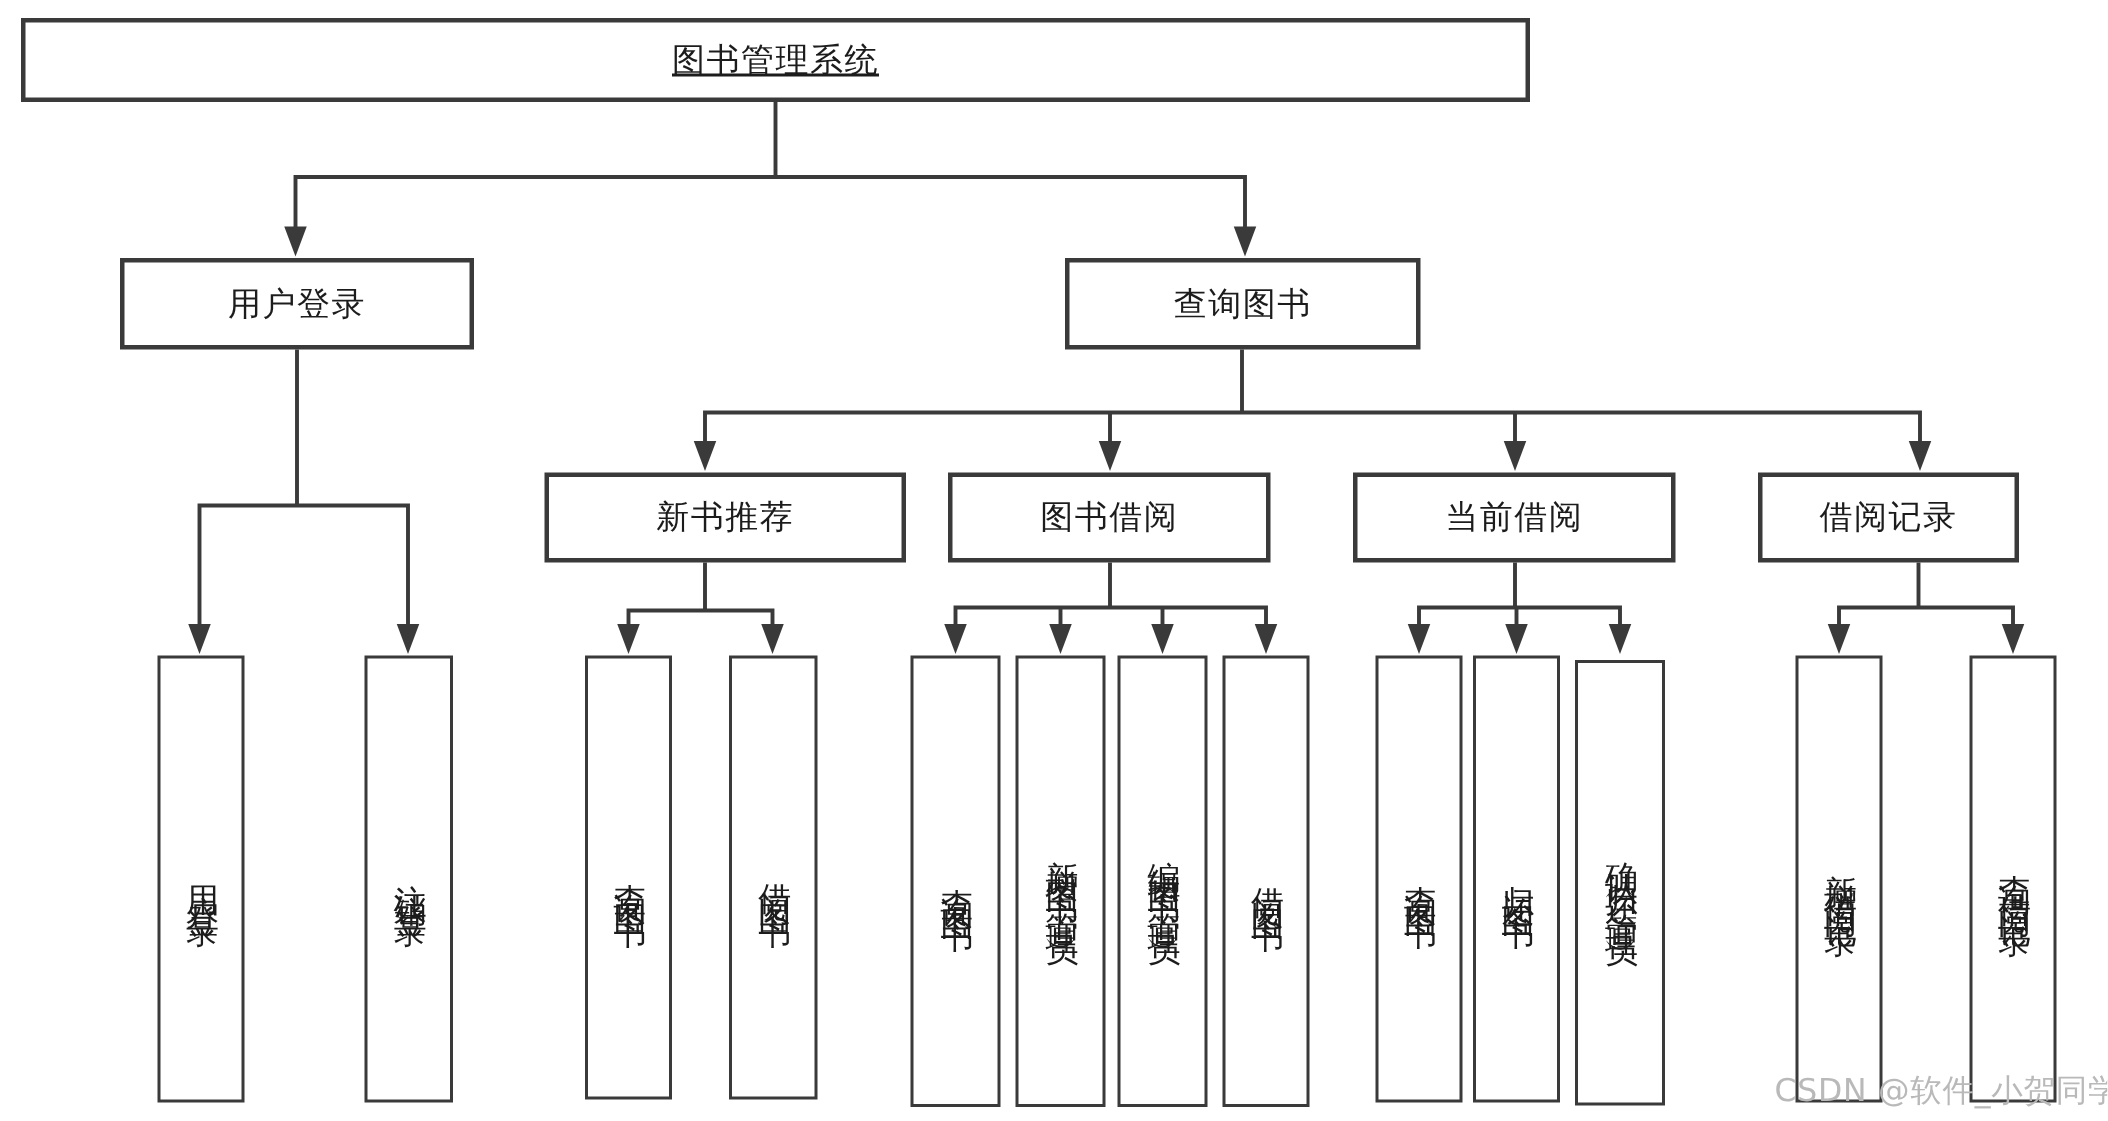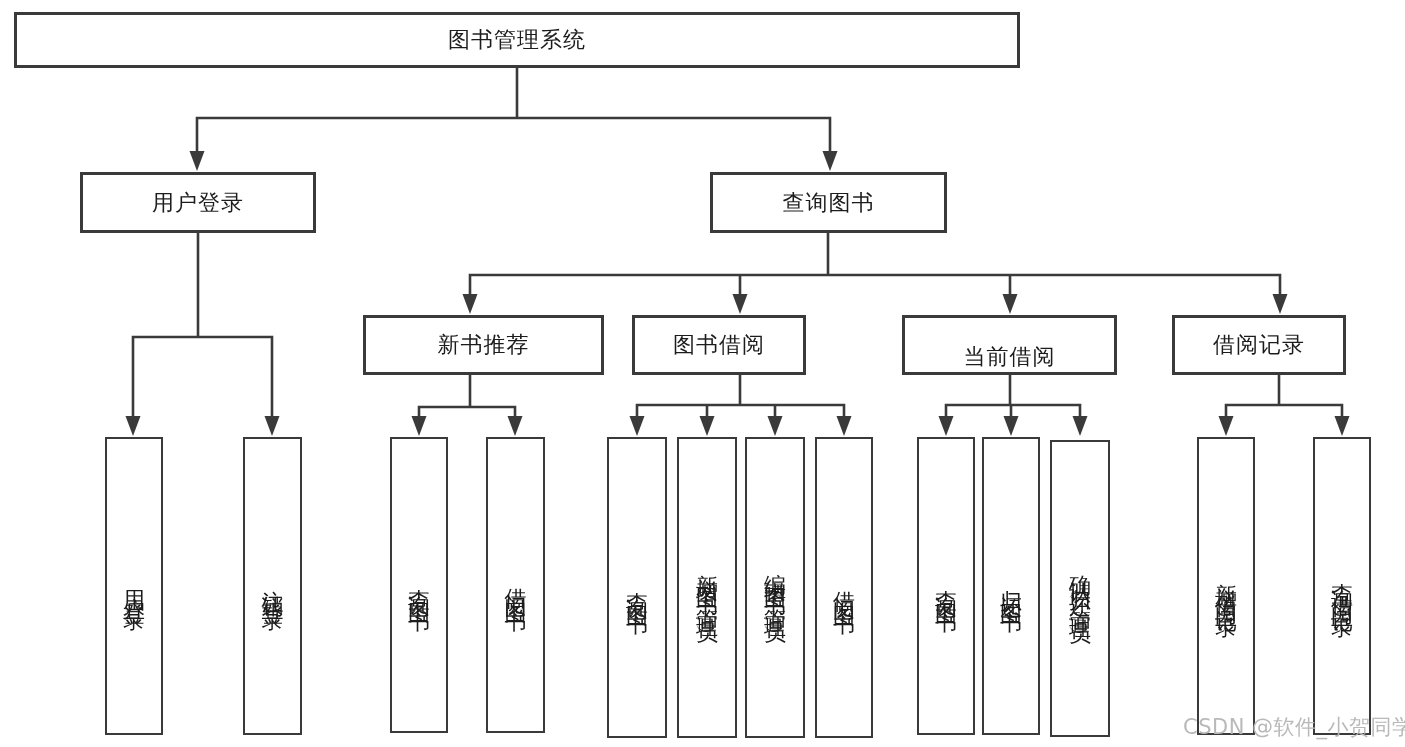--- a/index.html
+++ b/index.html
@@ -106,38 +106,38 @@
 
       <polygon points="938.5,416 953.5,416 946,436"></polygon>
       <polygon points="1003.5,416 1018.5,416 1011,436"></polygon>
       <polygon points="1072.5,416 1087.5,416 1080,436"></polygon>
 
       <polygon points="1218.5,416 1233.5,416 1226,436"></polygon>
       <polygon points="1334.5,416 1349.5,416 1342,436"></polygon>
     </g>
   </svg>
 
-  <div class="node hnode" style="left:14px; top:12px; width:1006px; height:56px;">
+  <div class="node hnode" style="left:14px; top:12px; width:1006px; height:56px;text-decoration:underline;">
     <span>图书管理系统</span>
   </div>
 
   <div class="node hnode" style="left:80px; top:172px; width:236px; height:61px;">
     <span>用户登录</span>
   </div>
   <div class="node hnode" style="left:710px; top:172px; width:237px; height:61px;">
     <span>查询图书</span>
   </div>
 
   <div class="node hnode" style="left:363px; top:315px; width:241px; height:60px;">
     <span>新书推荐</span>
   </div>
-  <div class="node hnode" style="left:632px; top:315px; width:174px; height:60px;font-family:Liberation Serif, serif;">
+  <div class="node hnode" style="left:632px; top:315px; width:215px; height:60px;font-family:Liberation Serif, serif;">
     <span>图书借阅</span>
   </div>
-  <div class="node hnode" style="left:902px; top:315px; width:215px; height:60px;align-items:flex-end;">
+  <div class="node hnode" style="left:902px; top:315px; width:215px; height:60px;">
     <span>当前借阅</span>
   </div>
   <div class="node hnode" style="left:1172px; top:315px; width:174px; height:60px;">
     <span>借阅记录</span>
   </div>
 
   <div class="node leaf" style="left:105px; top:437px; width:58px; height:298px;">
     <span class="vtext">用户登录</span>
   </div>
   <div class="node leaf" style="left:243px; top:437px; width:59px; height:298px;">

